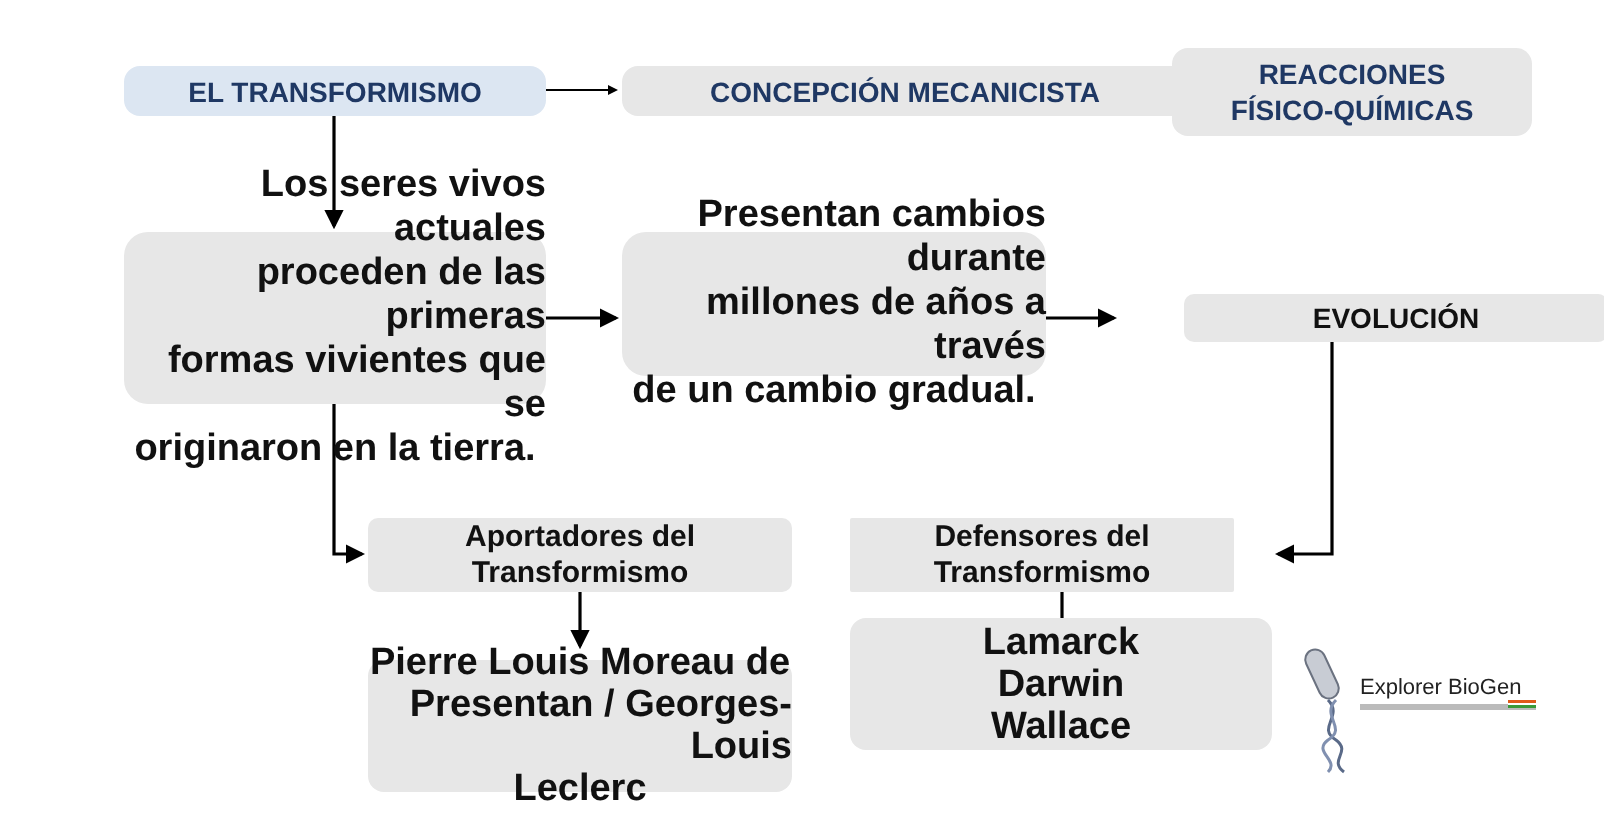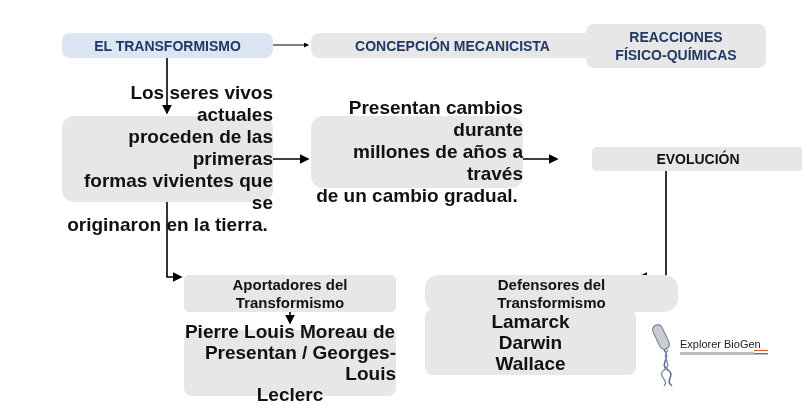--- a/index.html
+++ b/index.html
@@ -3,21 +3,21 @@
 <meta charset="utf-8">
 <style>
   html, body { margin:0; padding:0; }
   body { width:802px; height:414px; background:#ffffff; position:relative; overflow:hidden;
          font-family:"Liberation Sans", sans-serif; }
   .box { position:absolute; display:flex; align-items:center; justify-content:center; text-align:center;
          background:#e7e7e7; border-radius:8px; font-weight:bold; box-sizing:border-box; color:#111; }
   .box.blue { background:#dce6f2; }
   .navy { color:#1f3864; }
   .t14 { font-size:14px; line-height:16px; }
-  .t15 { font-size:15px; line-height:21px;margin-top:16px; }
+  .t15 { font-size:15px; line-height:21px; }
   .t16 { font-size:19px; line-height:22px;text-align:right; }
   svg.lines { position:absolute; left:0; top:0; }
   .logo { position:absolute; left:650px; top:320px; width:125px; height:70px; }
   .logo-text { position:absolute; left:30px; top:18px; font-size:11px; color:#222; font-weight:normal; white-space:nowrap; }
   .logo-sub { position:absolute; left:30px; top:32px; width:88px; height:3px; background:#bbb; }
   .logo-flag { position:absolute; left:104px; top:30px; width:14px; height:4px;
                background:linear-gradient(#e05a1a 0 33%, #ffffff 33% 66%, #3a9a3a 66%); }
 </style>
 </head>
 <body>
@@ -79,21 +79,21 @@
 
 <div class="box t14" style="left:592px; top:147px; width:212px; height:24px; border-radius:5px;">
   <span>EVOLUCIÓN</span>
 </div>
 
 <div class="box t15" style="left:184px; top:259px; width:212px; height:37px; flex-direction:column; line-height:18px; border-radius:5px;">
   <span>Aportadores del</span>
   <span>Transformismo</span>
 </div>
 
-<div class="box t15" style="left:425px; top:259px; width:253px; height:37px; flex-direction:column; line-height:18px; border-radius:14px;justify-content:flex-end;">
+<div class="box t15" style="left:425px; top:259px; width:192px; height:37px; flex-direction:column; line-height:18px; border-radius:1px;justify-content:flex-end;">
   <span>Defensores del</span>
   <span>Transformismo</span>
 </div>
 
 <div class="box t16" style="left:184px; top:330px; width:212px; height:66px; flex-direction:column; line-height:21px;">
   <span>Pierre Louis Moreau de</span>
   <span>Presentan / Georges-Louis</span>
   <span>Leclerc</span>
 </div>
 

